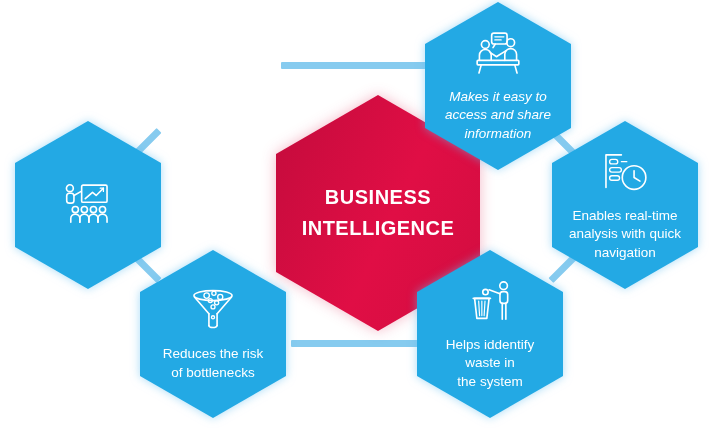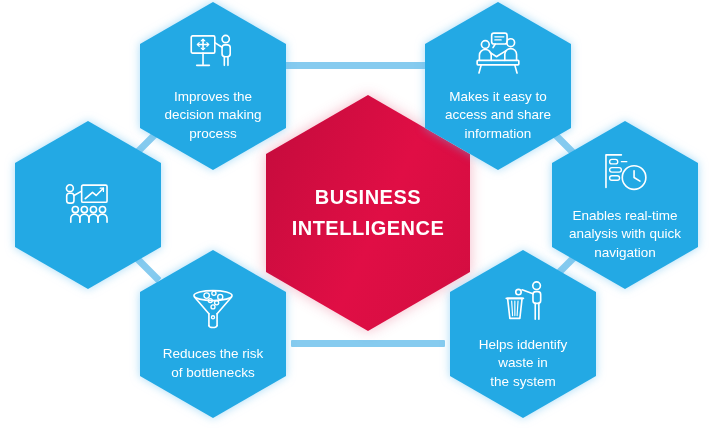--- a/index.html
+++ b/index.html
@@ -33,63 +33,46 @@
   .hexwrap-center { filter:drop-shadow(0 0 7px rgba(220,20,70,.30)); }
   .hex-center {
     width:204px; height:236px;
     background:linear-gradient(115deg,#c30b3c 0%,#e00e45 55%,#d20d40 100%);
   }
   .hex-center .title {
     color:#ffffff; font-weight:bold; font-size:20px; line-height:1.55;
     letter-spacing:.5px; white-space:pre-line; text-align:center;
   }
   .pos-tl { left:140px; top:2px;   }
-  .pos-tr { left:425px; top:2px;   }
+  .pos-tr { left:425px; top:2px;font-style:italic;   }
   .pos-l  { left:15px;  top:121px; }
   .pos-r  { left:552px; top:121px; }
   .pos-bl { left:140px; top:250px; }
-  .pos-br { left:450px; top:250px; }
-  .pos-c  { left:266px; top:95px;  }
+  .pos-br { left:417px; top:250px; }
+  .pos-c  { left:276px; top:95px;  }
 </style>
 </head>
 <body>
 
 <div id="canvas">
 
   <div class="conn conn-top"></div>
   <div class="conn conn-bottom"></div>
   <div class="conn conn-ul"></div>
   <div class="conn conn-ll"></div>
   <div class="conn conn-ur"></div>
   <div class="conn conn-lr"></div>
 
   <div class="hexwrap hexwrap-center pos-c">
     <div class="hex hex-center">
       <div class="title">BUSINESS
 INTELLIGENCE</div>
     </div>
   </div>
 
-  <div class="hexwrap pos-tl">
-    <div class="hex hex-blue">
-      <svg width="58" height="50" viewBox="0 0 64 52" fill="none" stroke="#ffffff" stroke-width="1.8" stroke-linecap="round" stroke-linejoin="round">
-        <rect x="8" y="6" width="26" height="19" rx="1.5"></rect>
-        <path d="M21 10 v11 M15 15.5 h12"></path>
-        <path d="M19 11.5 l2 -1.8 2 1.8 M19 19.5 l2 1.8 2 -1.8 M16.8 13.5 l-2 2 2 2 M25.2 13.5 l2 2 -2 2" stroke-width="1.3"></path>
-        <path d="M21 25 v12 M14 38.5 h14"></path>
-        <circle cx="46" cy="9.5" r="4"></circle>
-        <rect x="42" y="16" width="9" height="13" rx="3.2"></rect>
-        <path d="M42 18.5 L34 13.5"></path>
-        <path d="M44.5 29 v9.5 M48.5 29 v9.5"></path>
-      </svg>
-      <div class="label">Improves the
-decision making
-process</div>
-    </div>
-  </div>
 
   <div class="hexwrap pos-tr">
     <div class="hex hex-blue">
       <svg width="58" height="50" viewBox="0 0 64 52" fill="none" stroke="#ffffff" stroke-width="1.8" stroke-linecap="round" stroke-linejoin="round">
         <rect x="25" y="3" width="17" height="12" rx="2.5"></rect>
         <path d="M28.5 7 h10 M28.5 10.5 h7" stroke-width="1.4"></path>
         <path d="M29 15 l-2.5 4"></path>
         <circle cx="18" cy="15.5" r="4.3"></circle>
         <path d="M11.5 33 v-5.5 a6.5 6.5 0 0 1 13 0 V33"></path>
         <path d="M23.5 24.5 l7 4.5"></path>

